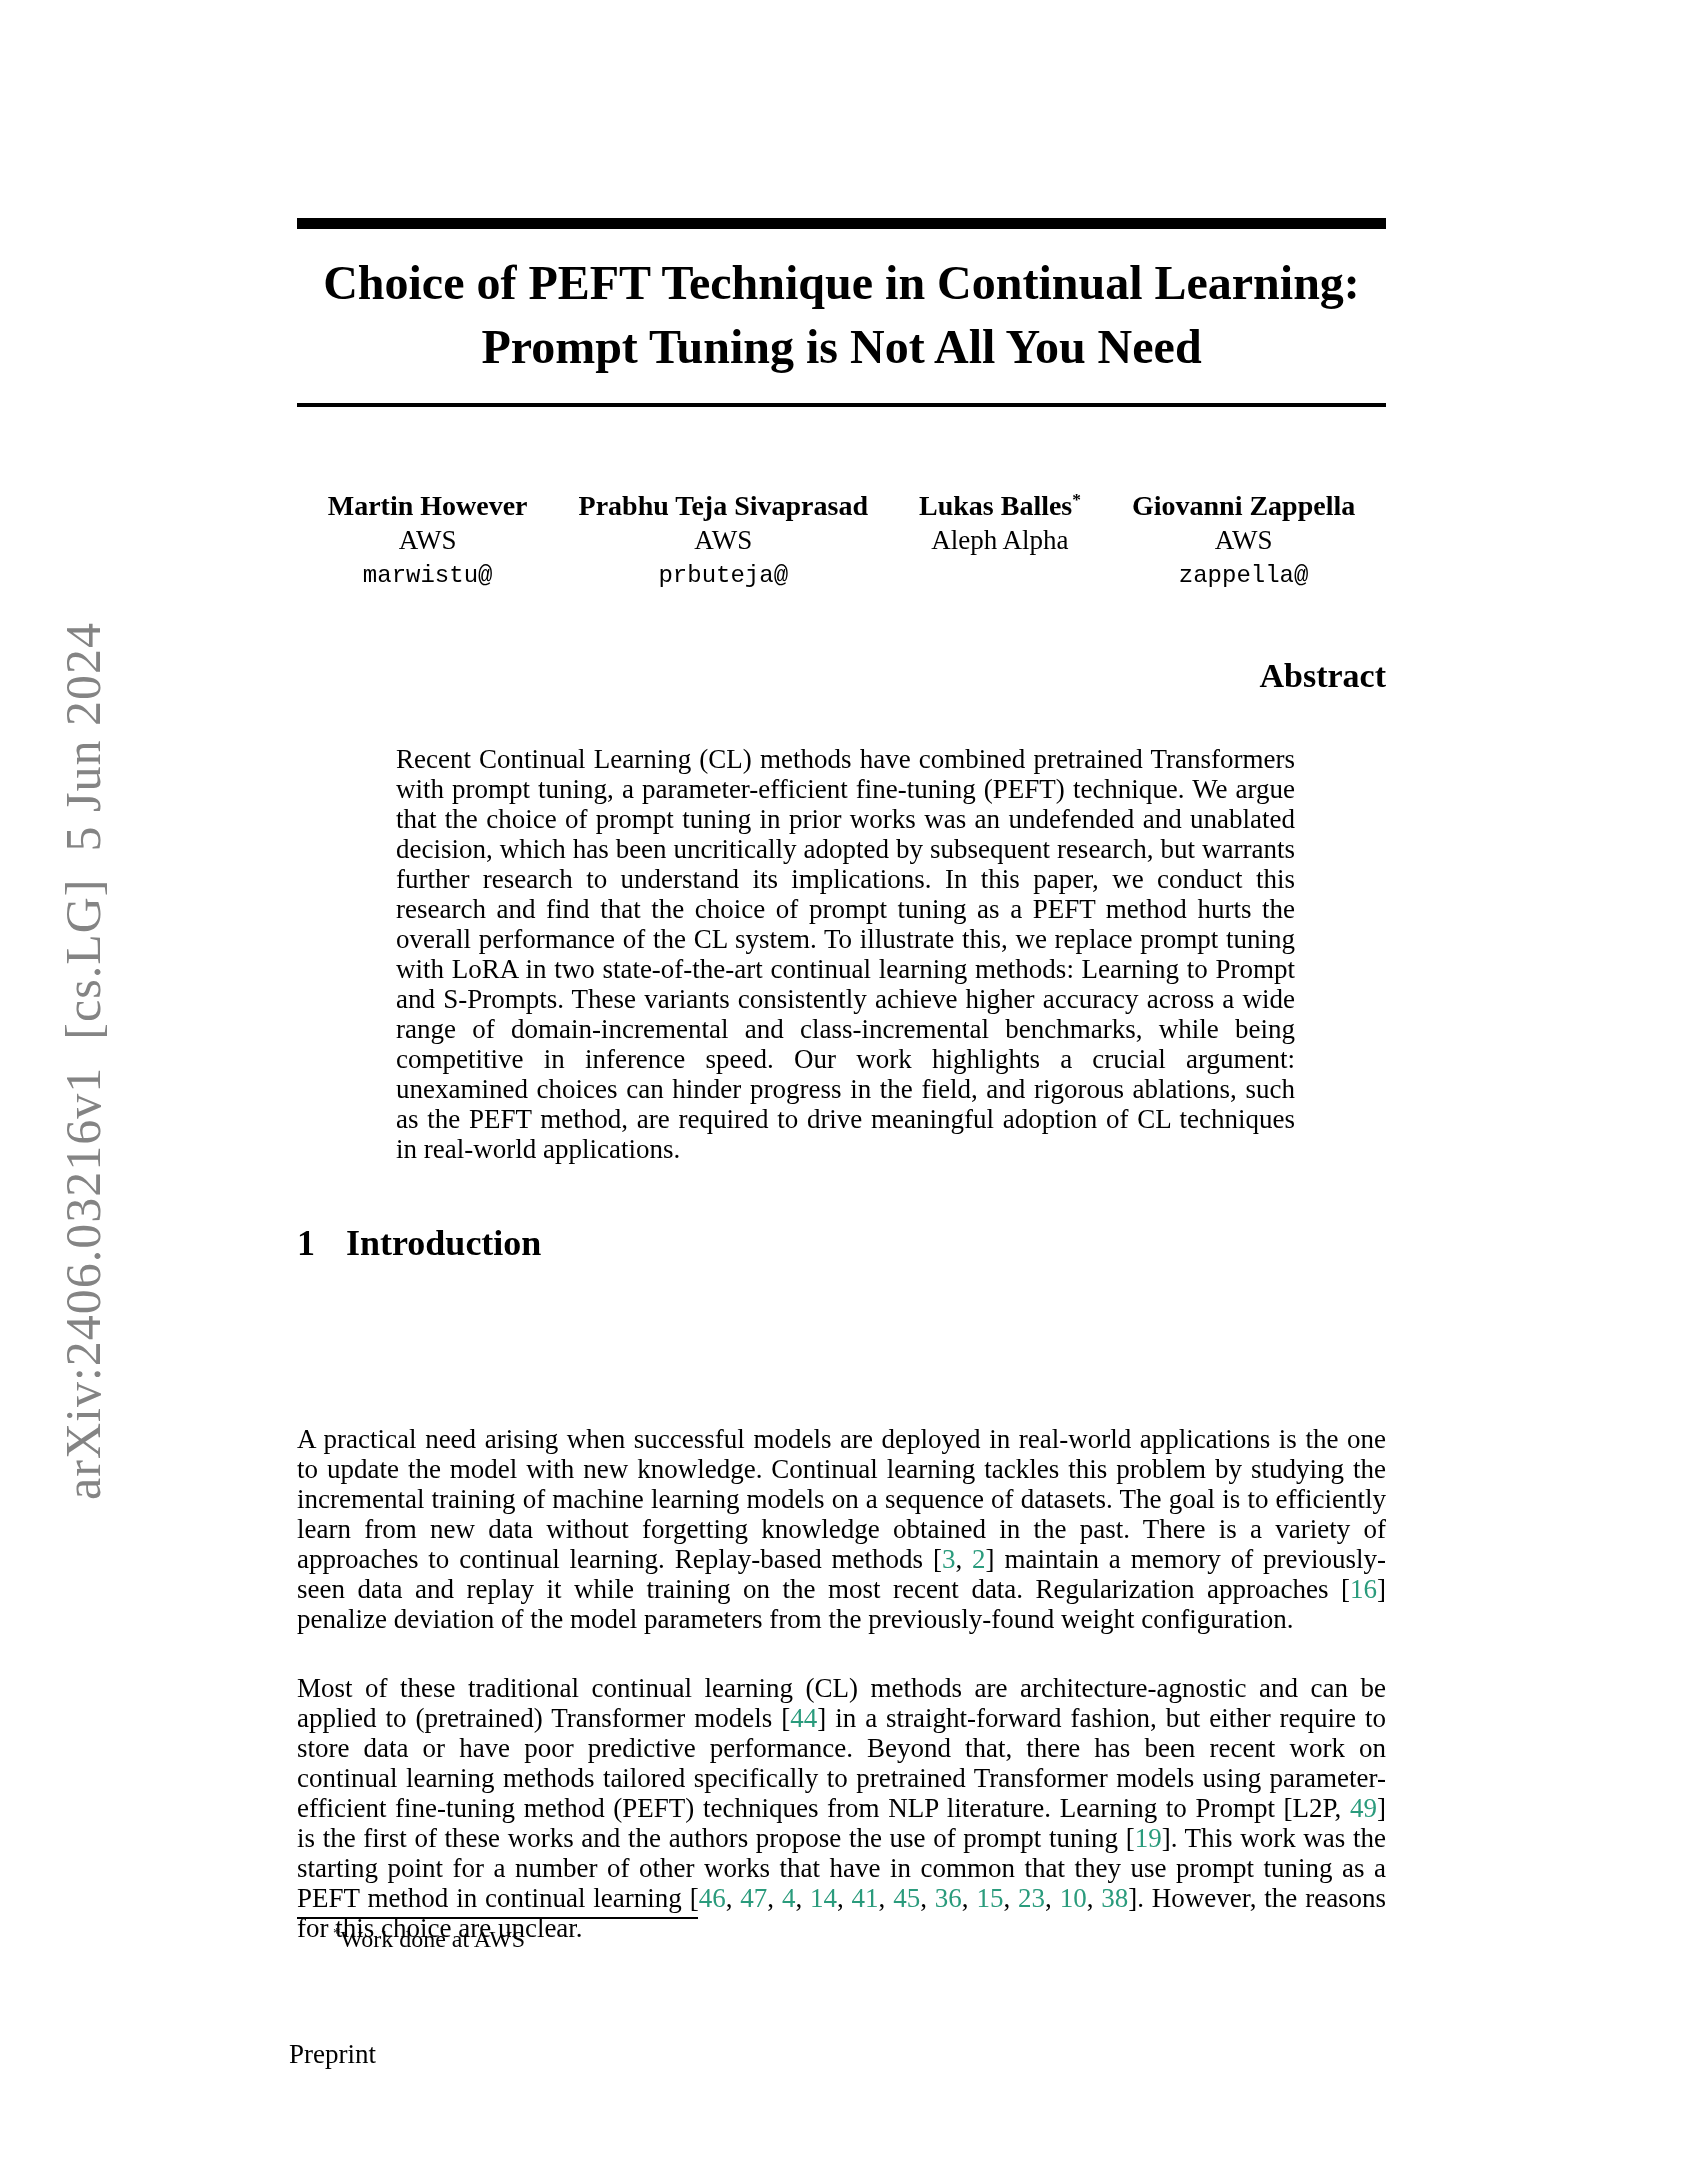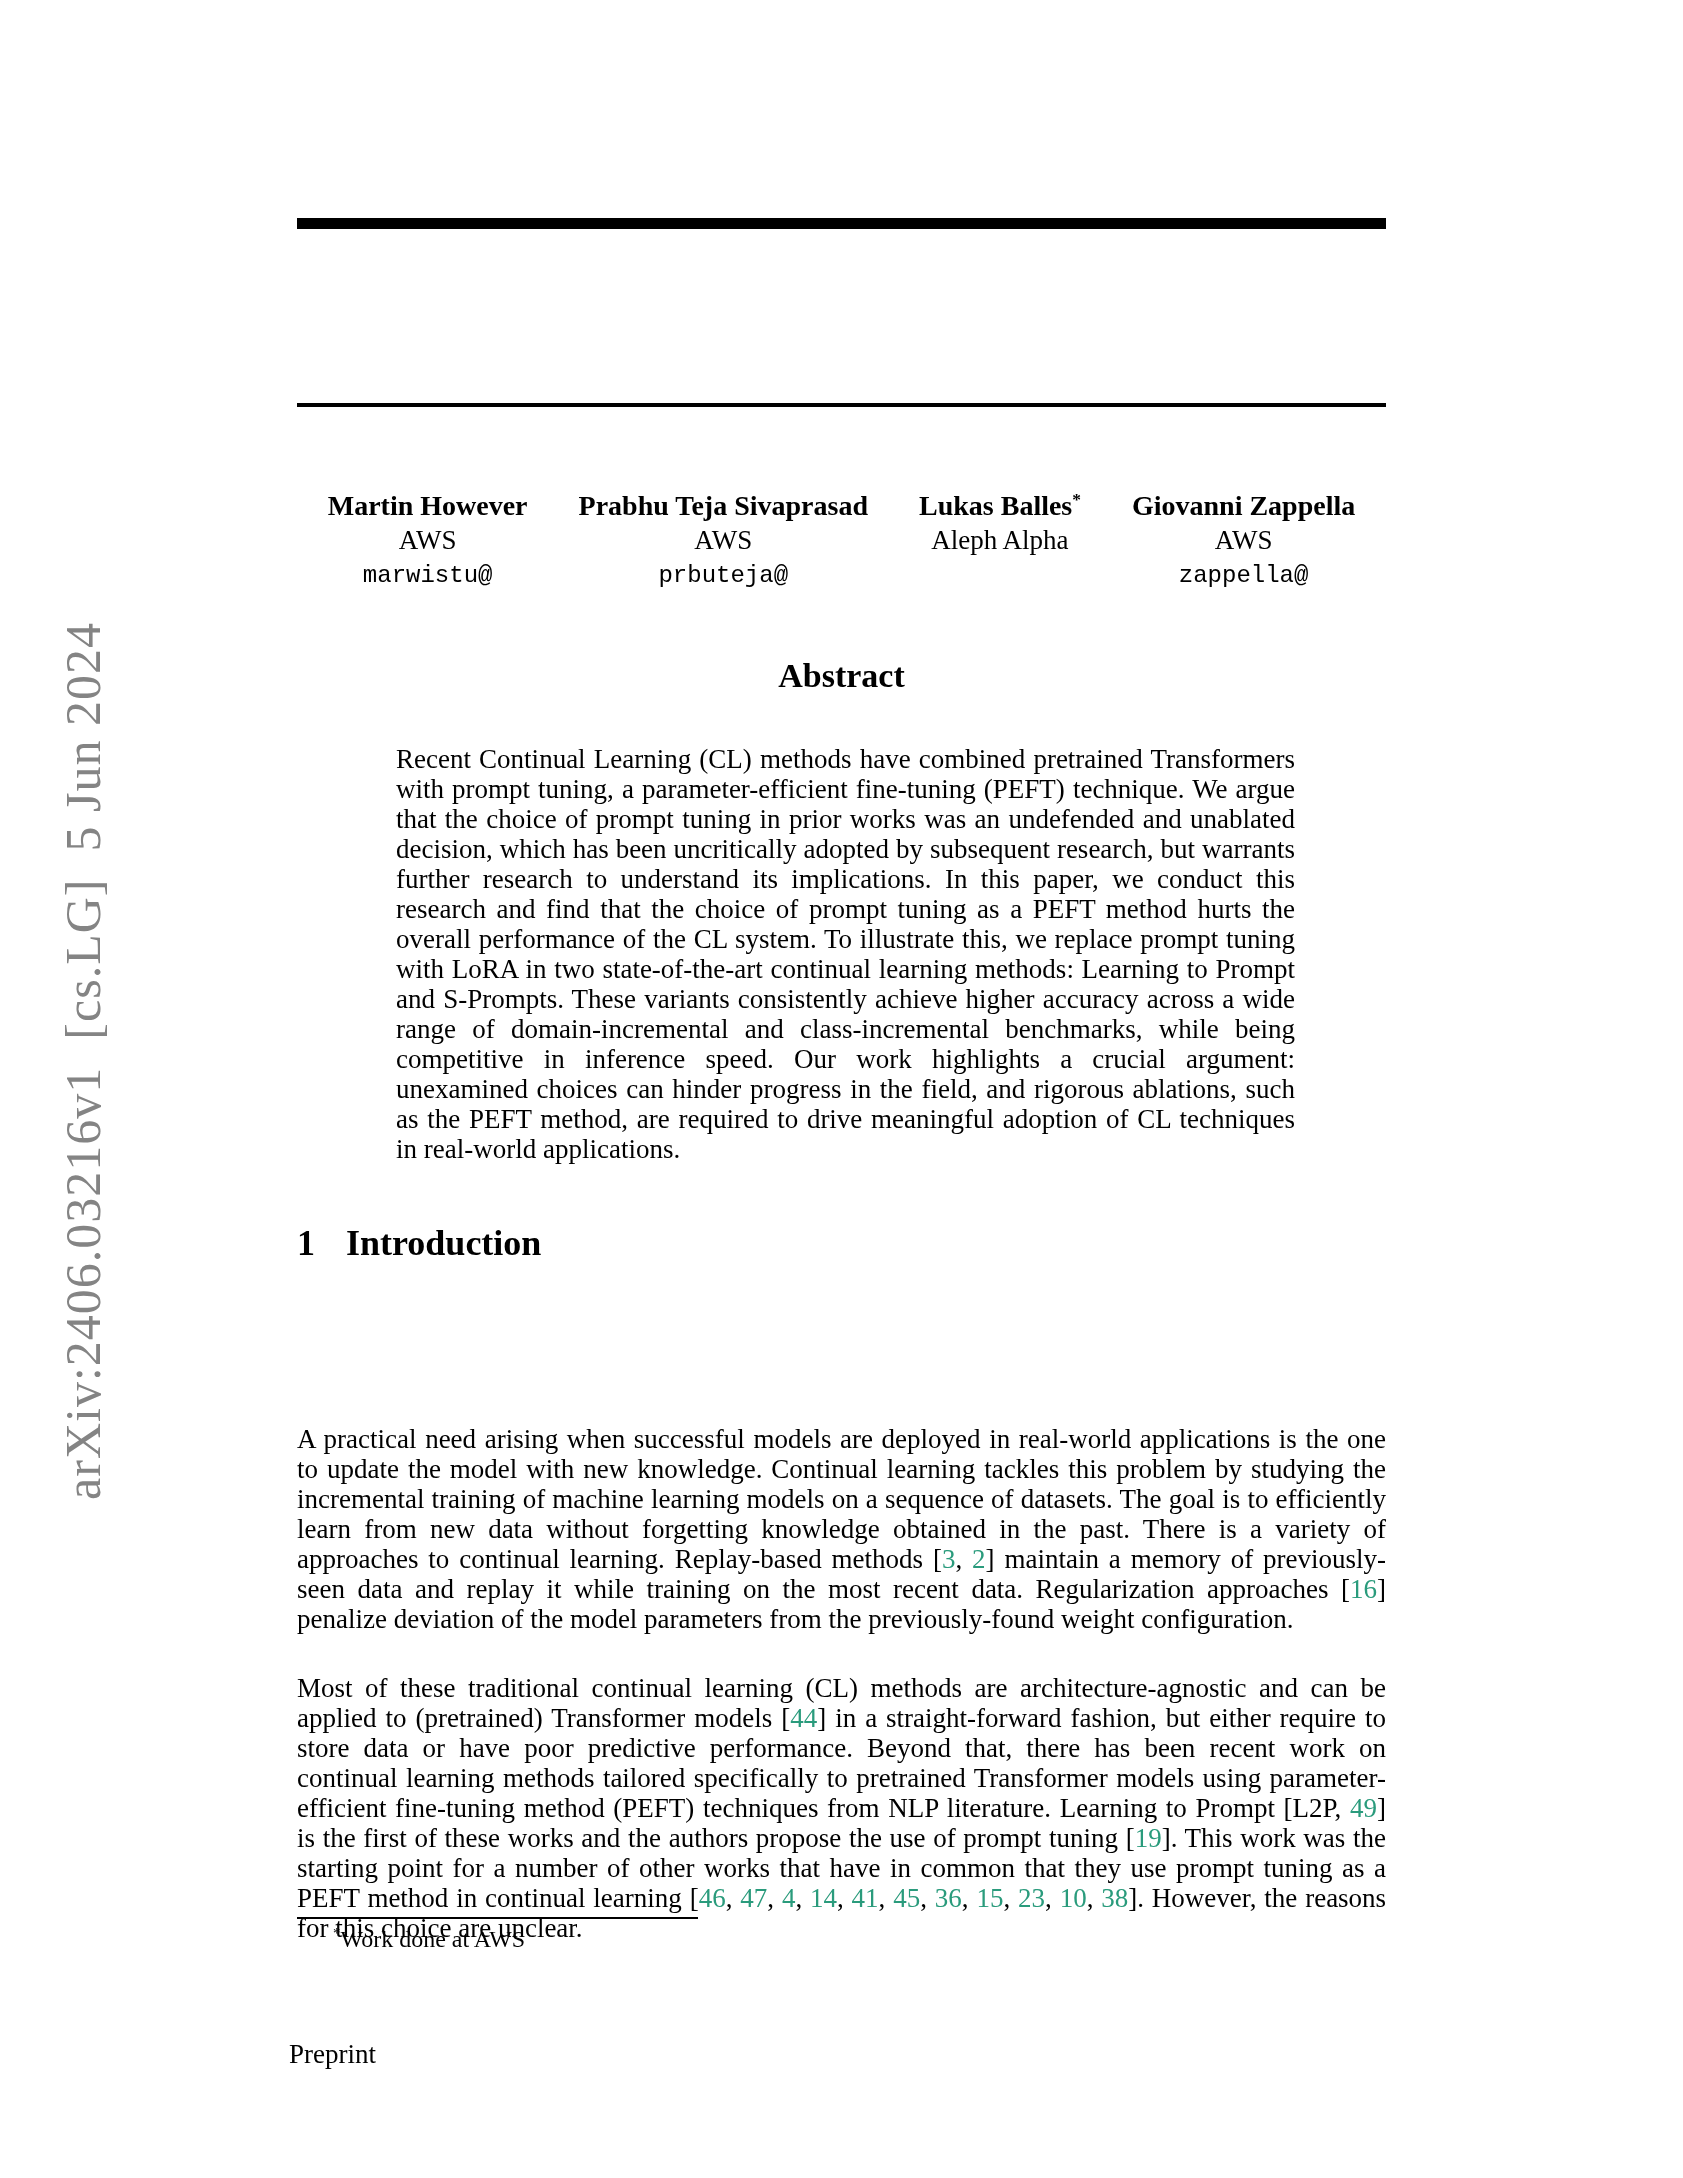--- a/index.html
+++ b/index.html
@@ -47,21 +47,21 @@
     display: flex; justify-content: center; align-items: flex-start;
     column-gap: 51px; text-align: center;
   }
   .author-name  { font-size: 28px; font-weight: bold; line-height: 33px; white-space: nowrap; }
   .author-affil { font-size: 27px; line-height: 36px; }
   .author-email { font-family: "Liberation Mono", "DejaVu Sans Mono", monospace; font-size: 24px; line-height: 36px; }
   .sup { vertical-align: super; font-size: 62%; line-height: 0; }
 
   .abstract-heading {
     position: absolute; top: 657px; left: 297px; width: 1089px;
-    text-align: center; font-weight: bold; font-size: 34px;
+    text-align: right; font-weight: bold; font-size: 34px;
   }
   .abstract-body {
     position: absolute; top: 744px; left: 396px; width: 899px;
     font-size: 27px; line-height: 30px; text-align: justify;
   }
 
   .section-heading {
     position: absolute; top: 1222px; left: 297px; width: 1089px;
     font-weight: bold; font-size: 36px;
   }
@@ -92,20 +92,24 @@
 </style>
 </head>
 <body>
 
 <div class="page">
 
   <div class="watermark">arXiv:2406.03216v1  [cs.LG]  5 Jun 2024</div>
 
   <div class="rule-thick"></div>
 
+  <div class="title-block">
+    <div>Choice of PEFT Technique in Continual Learning:</div>
+    <div>Prompt Tuning is Not All You Need</div>
+  </div>
 
   <div class="rule-thin"></div>
 
   <div class="authors">
     <div class="author">
       <div class="author-name"><span>Martin However</span><span class="sup"></span></div>
       <div class="author-affil">AWS</div>
       <div class="author-email">marwistu@</div>
     </div>
     <div class="author">

